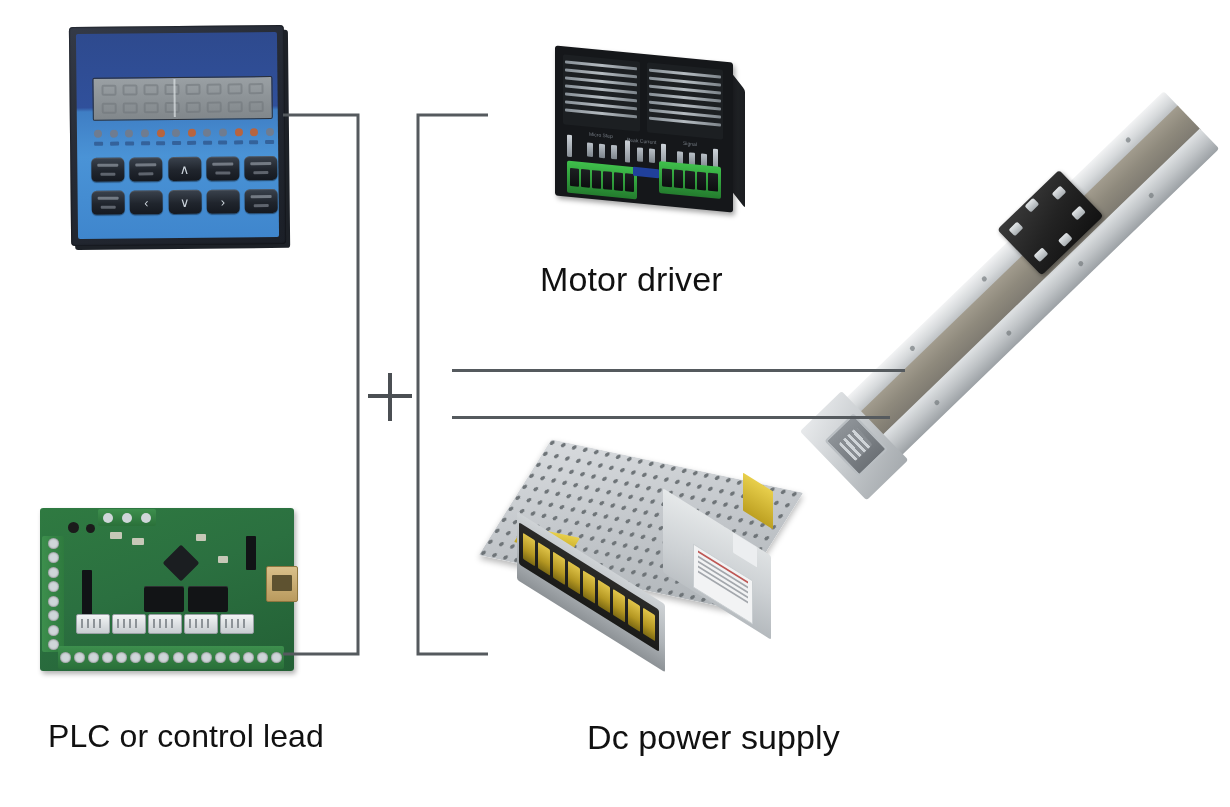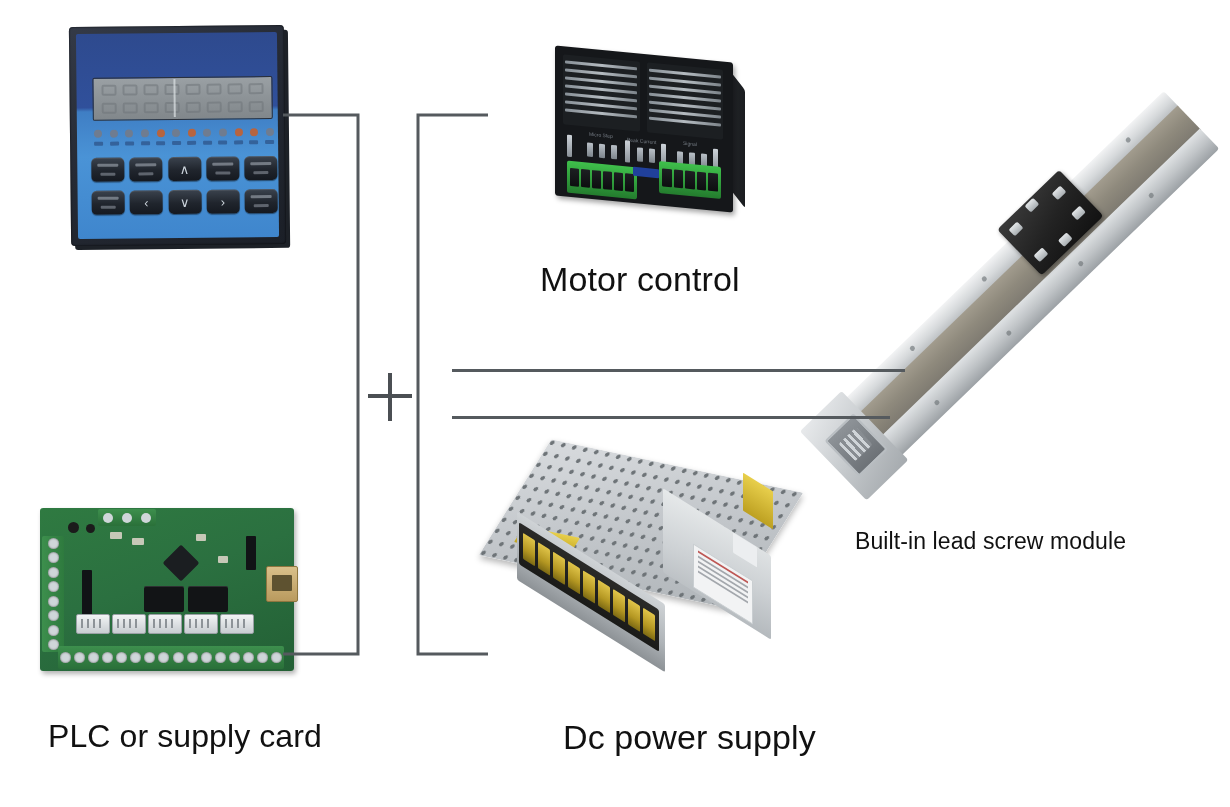--- a/index.html
+++ b/index.html
@@ -510,21 +510,21 @@
     <div class="md-blue"></div>
     <div class="md-term" style="left:104px; width:62px;">
       <i></i>
         <i></i>
         <i></i>
         <i></i>
         <i></i>
     </div>
   </div>
 
-  <div class="lbl" style="left:540px; top:260px; font-size:34px;">Motor control</div>
+  <div class="lbl" style="left:540px; top:260px; font-size:34px;">Motor driver</div>
 
   <div id="control-card">
     <div class="cc-pcb"></div>
 
     <div class="cc-term-top">
       <i></i>
         <i></i>
         <i></i>
     </div>
     <div class="cc-term-left">
@@ -598,21 +598,21 @@
     <div class="cc-usb"></div>
 
     <div class="cc-smd" style="left:70px;  top:24px; width:12px; height:7px;"></div>
     <div class="cc-smd" style="left:92px;  top:30px; width:12px; height:7px;"></div>
     <div class="cc-smd" style="left:156px; top:26px; width:10px; height:7px;"></div>
     <div class="cc-smd" style="left:178px; top:48px; width:10px; height:7px;"></div>
     <div class="cc-cap" style="left:28px; top:14px; width:11px; height:11px;"></div>
     <div class="cc-cap" style="left:46px; top:16px; width:9px;  height:9px;"></div>
   </div>
 
-  <div class="lbl" style="left:48px; top:718px; font-size:32px;">PLC or supply card</div>
+  <div class="lbl" style="left:48px; top:718px; font-size:32px;">PLC or control lead</div>
 
   <div id="power-supply">
     <div class="ps-top"></div>
     <div class="ps-yellow-a"></div>
     <div class="ps-side"></div>
     <div class="ps-yellow-b"></div>
     <div class="ps-front"></div>
     <div class="ps-termstrip">
       <i></i>
         <i></i>
@@ -627,21 +627,21 @@
     <div class="ps-warn"></div>
     <div class="ps-label">
       <i class="red"></i>
         <i></i>
         <i></i>
         <i></i>
         <i></i>
     </div>
   </div>
 
-  <div class="lbl" style="left:563px; top:718px; font-size:34px;">Dc power supply</div>
+  <div class="lbl" style="left:587px; top:718px; font-size:34px;">Dc power supply</div>
 
   <div id="lead-screw">
     <div class="ls-rot">
       <div class="ls-railtop">
         <i style="left:90px;  top:8px"></i>
         <i style="left:190px; top:8px"></i>
         <i style="left:300px; top:8px"></i>
         <i style="left:390px; top:8px"></i>
       </div>
       <div class="ls-railmid"></div>
@@ -658,21 +658,20 @@
         <i style="left:36px; top:50px"></i>
         <i style="left:64px; top:12px"></i>
         <i style="left:64px; top:40px"></i>
       </div>
       <div class="ls-endcap">
         <div class="bore"></div>
       </div>
     </div>
   </div>
 
-  <div class="lbl" style="left:855px; top:528px; font-size:23px;">Built-in lead screw module</div>
 
   <svg id="bracket-left" viewBox="0 0 78 543">
     <path d="M 0 2 L 75 2 L 75 541 L 0 541" fill="none" stroke="#555a5e" stroke-width="3" stroke-linejoin="miter"></path>
   </svg>
 
   <svg id="bracket-right" viewBox="0 0 75 543">
     <path d="M 72 2 L 2 2 L 2 541 L 72 541" fill="none" stroke="#555a5e" stroke-width="3" stroke-linejoin="miter"></path>
   </svg>
 
   <div id="plus-sign">

